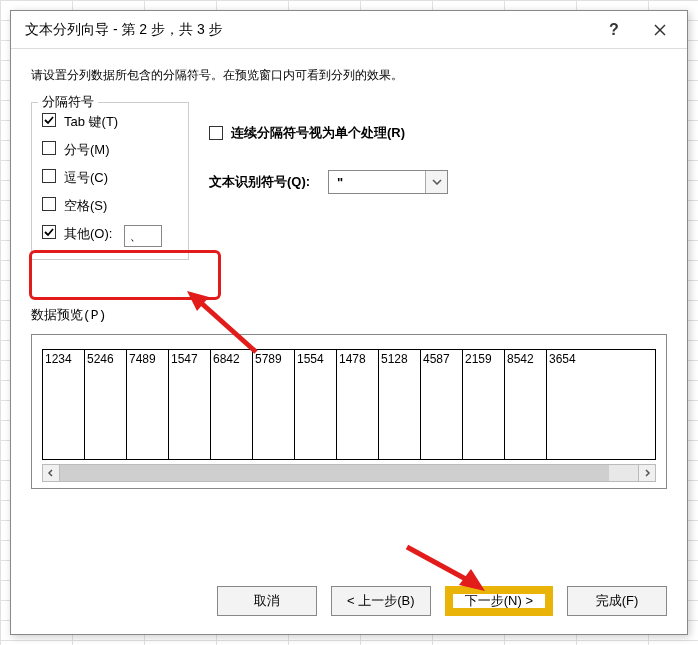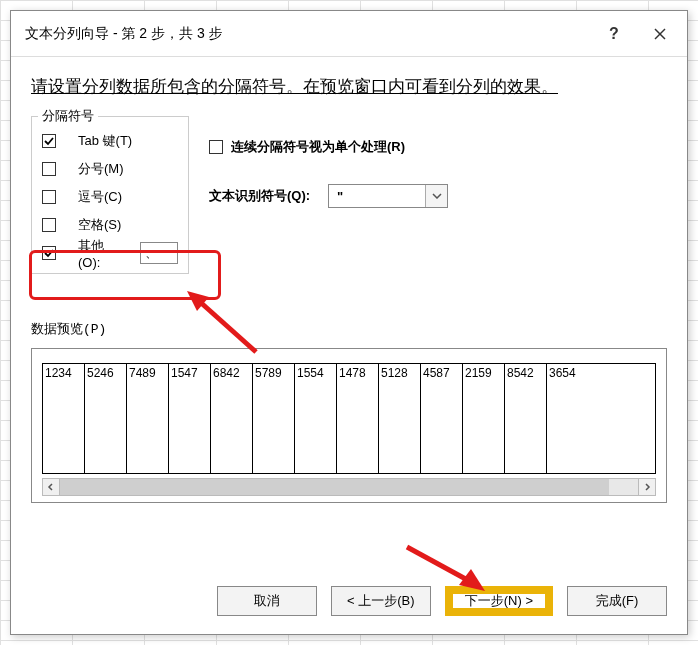--- a/index.html
+++ b/index.html
@@ -28,21 +28,21 @@
       left: 10px;
       width: 678px;
       height: 625px;
       background: #fff;
       border: 1px solid #888;
       box-shadow: 2px 2px 8px rgba(0,0,0,0.2);
       display: flex;
       flex-direction: column;
     }
     .titlebar {
-      height: 46px;
+      height: 38px;
       display: flex;
       align-items: center;
       padding: 0 4px 0 14px;
       border-bottom: 1px solid #ddd;
       background: #fff;
     }
     .titlebar-title { flex: 1; font-size: 14px; }
     .titlebar-btn {
       width: 46px;
       height: 32px;
@@ -53,21 +53,21 @@
       color: #333;
     }
     .titlebar-btn.help { font-weight: bold; }
     .titlebar-btn.close svg { width: 12px; height: 12px; }
     .dialog-body {
       flex: 1;
       padding: 18px 20px 0 20px;
       display: flex;
       flex-direction: column;
     }
-    .instruction { margin-bottom: 18px; font-size: 17px; text-decoration: underline; }
+    .instruction { margin-bottom: 18px; font-size: 12px; }
     .top-section {
       display: flex;
       gap: 20px;
       position: relative;
     }
     .fieldset-delim {
       border: 1px solid #ccc;
       padding: 10px 10px 6px 10px;
       width: 158px;
       position: relative;
@@ -75,23 +75,23 @@
     .fieldset-delim .legend {
       position: absolute;
       top: -10px;
       left: 6px;
       background: #fff;
       padding: 0 4px;
       font-size: 13px;
     }
     .checkbox-row {
       display: flex;
-      align-items: center;
+      align-items: flex-start;
       height: 28px;
-      gap: 22px;
+      gap: 8px;
     }
     .checkbox {
       width: 14px;
       height: 14px;
       border: 1px solid #333;
       display: inline-flex;
       align-items: center;
       justify-content: center;
       background: #fff;
       flex-shrink: 0;

